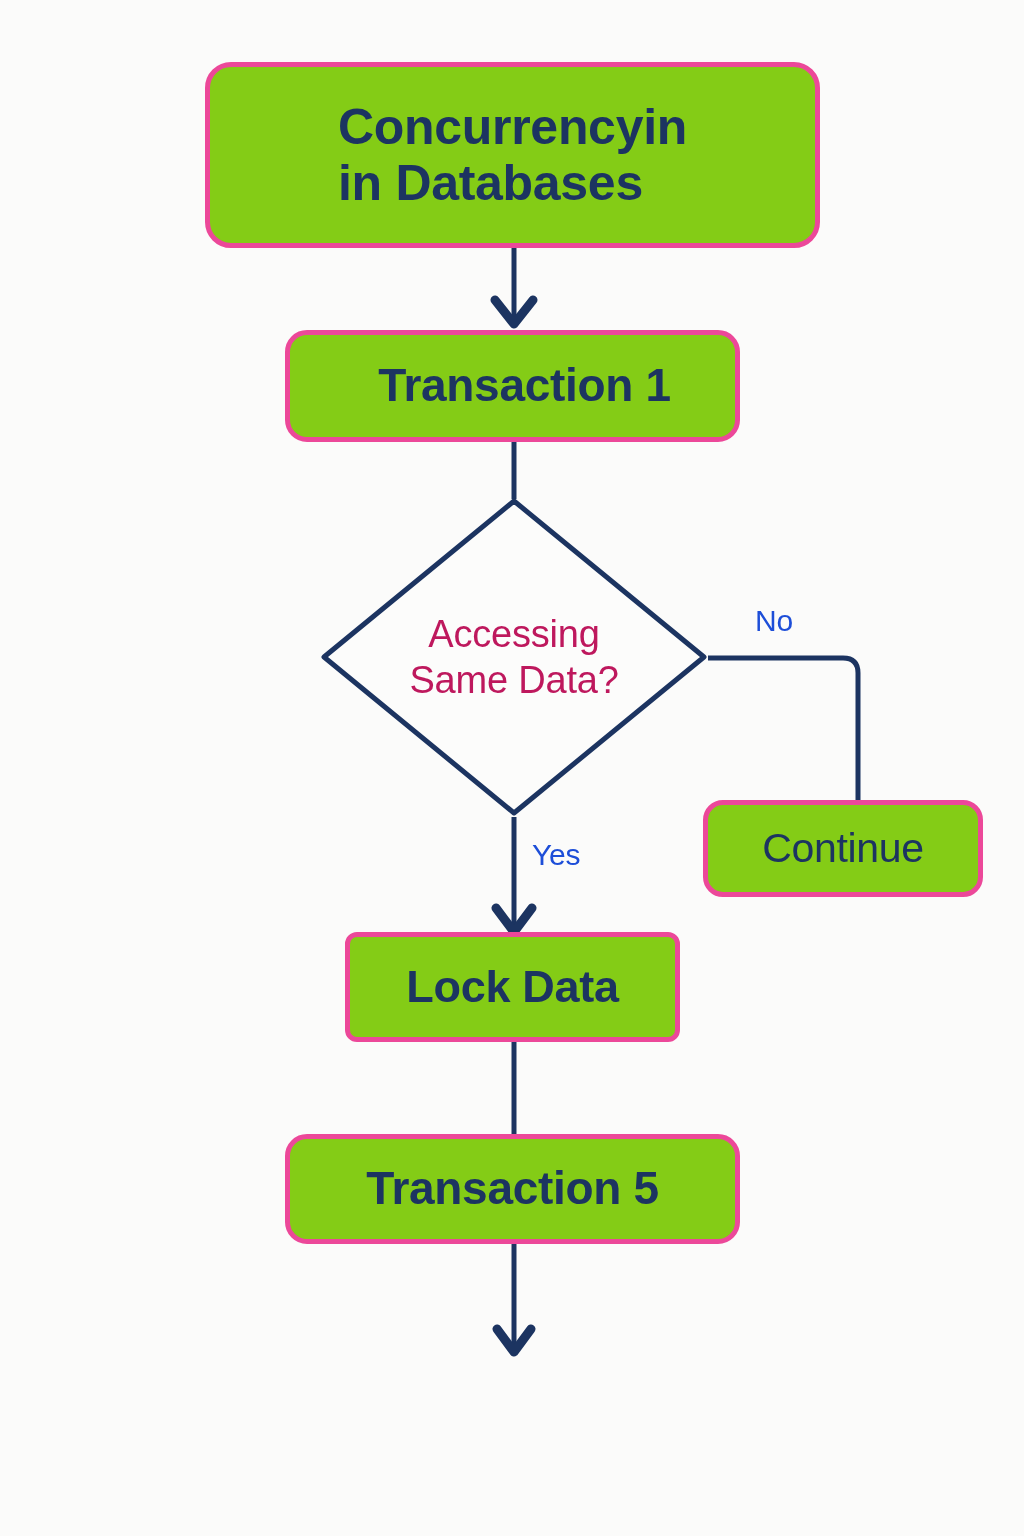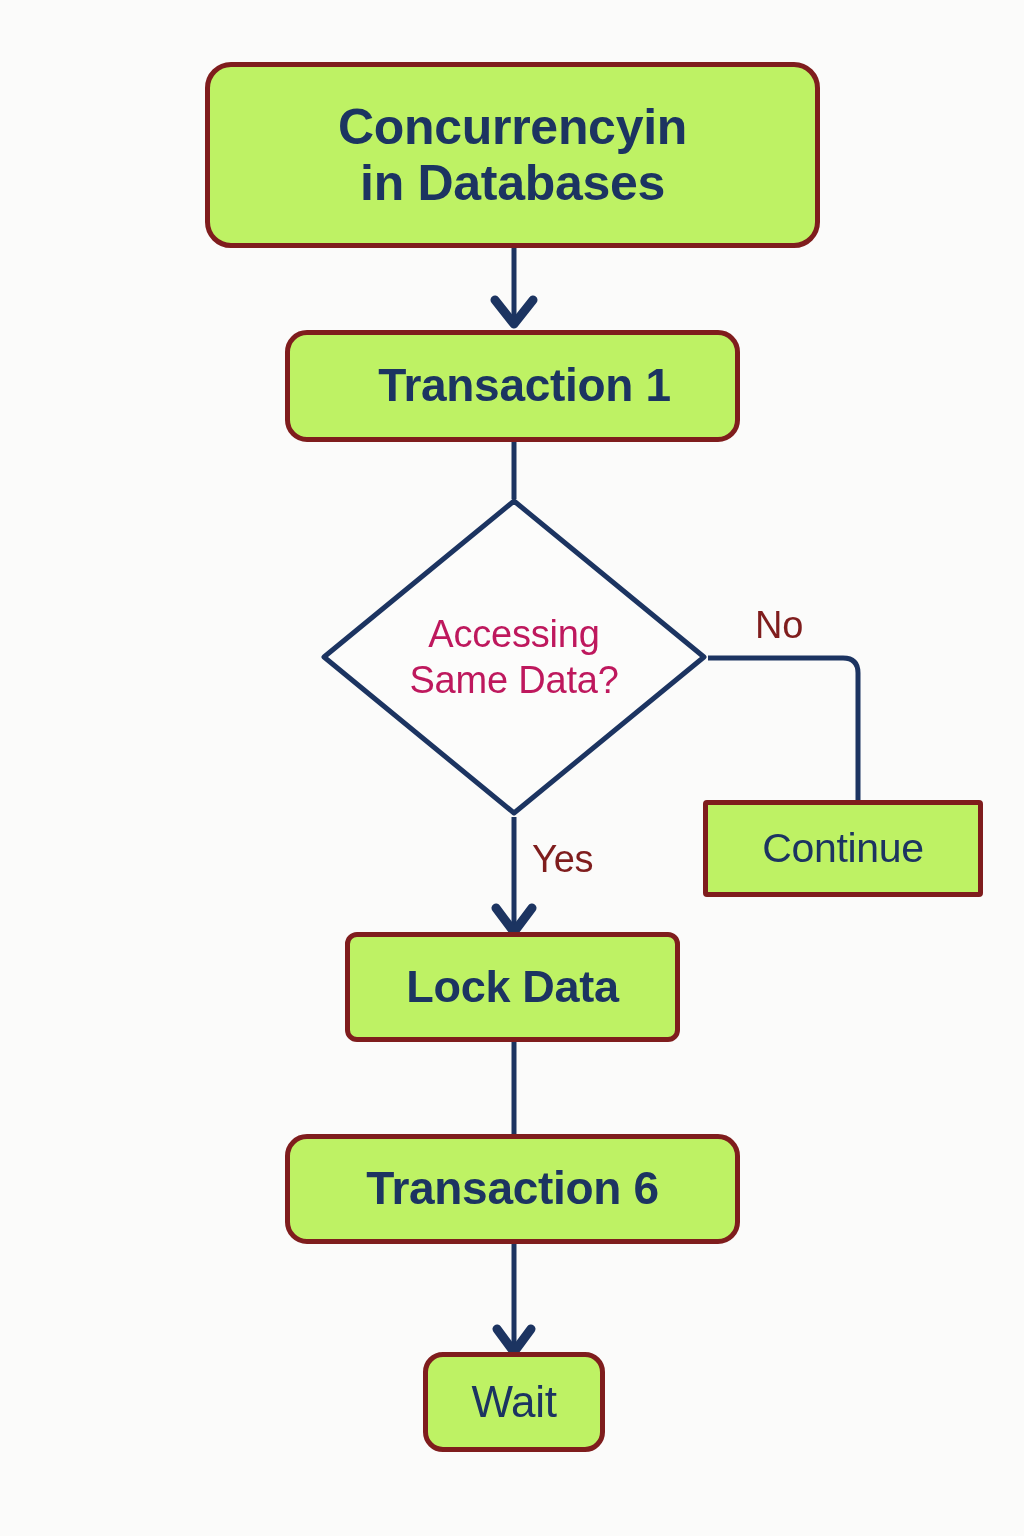--- a/index.html
+++ b/index.html
@@ -27,24 +27,23 @@
     width: 1024px;
     height: 1536px;
     pointer-events: none;
   }
   .node {
     position: absolute;
     box-sizing: border-box;
     display: flex;
     align-items: center;
     justify-content: center;
-    text-align: center;
     color: #1c3461;
-    background: #bef264;
-    border: 5px solid #7f1d1d;
+    background: #84cc16;
+    border: 5px solid #ec4899;
     border-radius: 22px;
     line-height: 1.12;
     letter-spacing: -0.3px;
   }
   .node-label {
     display: block;
     white-space: pre-line;
   }
 
   
@@ -66,21 +65,21 @@
     font-weight: bold;
     padding-left: 24px;
   }
   #node-continue {
     left: 703px;
     top: 800px;
     width: 280px;
     height: 97px;
     font-size: 41px;
     font-weight: normal;
-    border-radius: 4px;
+    border-radius: 20px;
   }
   #node-lock-data {
     left: 345px;
     top: 932px;
     width: 335px;
     height: 110px;
     font-size: 45px;
     font-weight: bold;
     border-radius: 12px;
   }
@@ -131,22 +130,22 @@
     font-size: 38px;
     font-weight: normal;
     line-height: 1.22;
     letter-spacing: -0.2px;
     white-space: pre-line;
   }
 
   
   .edge-label {
     position: absolute;
-    color: #7f1d1d;
-    font-size: 38px;
+    color: #1d4ed8;
+    font-size: 30px;
     font-weight: normal;
     letter-spacing: -0.2px;
     white-space: nowrap;
   }
   #edge-label-no {
     left: 755px;
     top: 604px;
   }
   #edge-label-yes {
     left: 532px;
@@ -207,24 +206,21 @@
 
   <div class="node" id="node-continue">
     <span class="node-label">Continue</span>
   </div>
 
   <div class="node" id="node-lock-data">
     <span class="node-label">Lock Data</span>
   </div>
 
   <div class="node" id="node-transaction-2">
-    <span class="node-label">Transaction 6</span>
-  </div>
-
-  <div class="node" id="node-wait">
-    <span class="node-label">Wait</span>
-  </div>
+    <span class="node-label">Transaction 5</span>
+  </div>
+
 
   <div class="edge-label" id="edge-label-no">No</div>
 
   <div class="edge-label" id="edge-label-yes">Yes</div>
 
 </div>
 
 </body></html>

